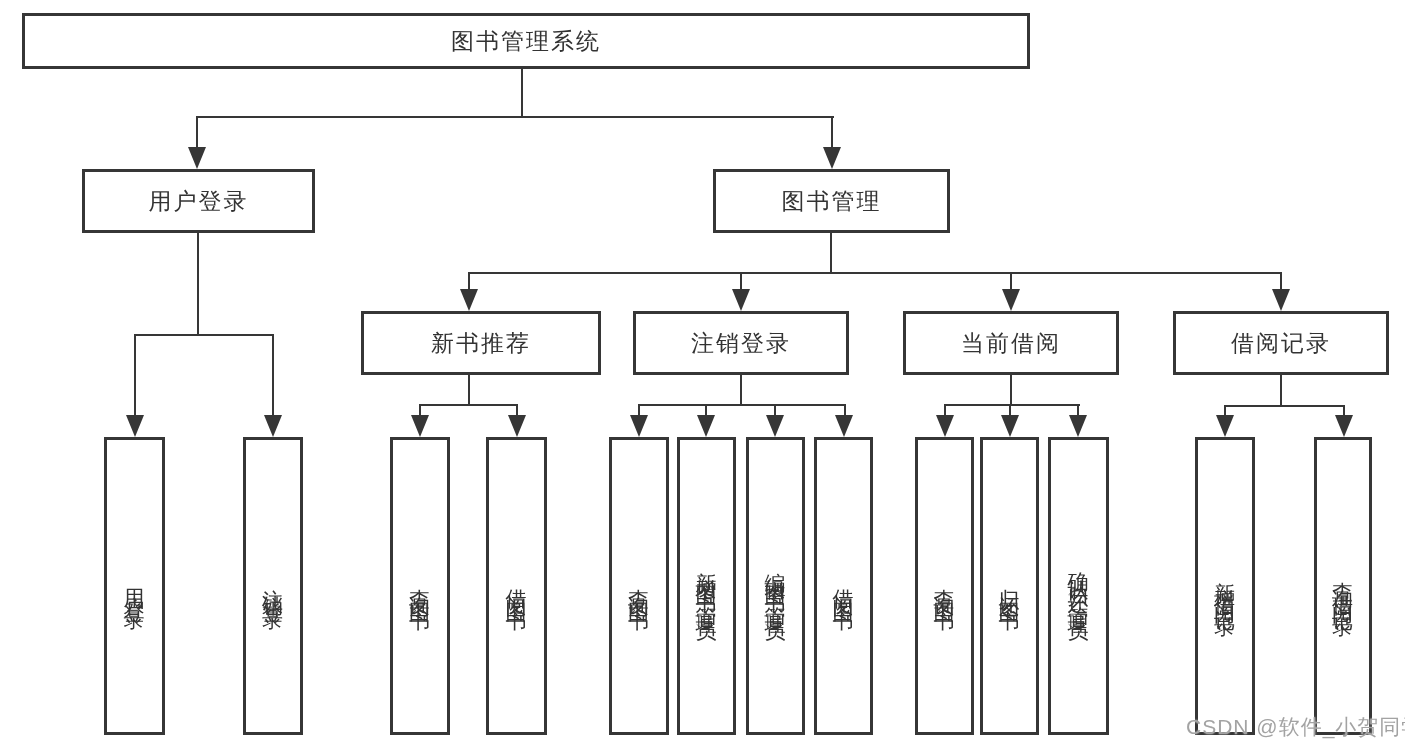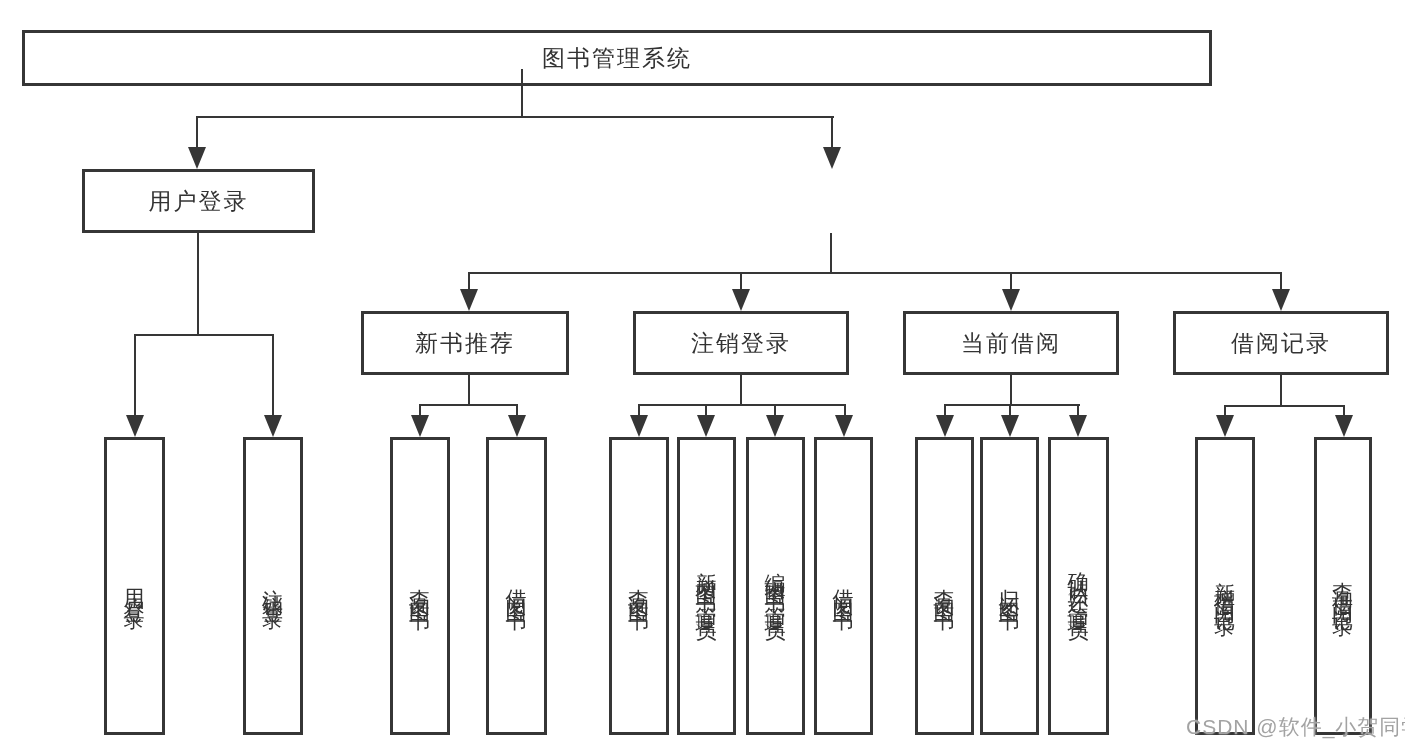--- a/index.html
+++ b/index.html
@@ -28,54 +28,57 @@
     position:absolute; left:1186px; top:713px; font-size:21px;
     color:#a3a3a3; letter-spacing:1px; white-space:nowrap;
     text-shadow:0 0 2px rgba(255,255,255,0.9);
   }
 </style>
 </head>
 <body>
 
 <div class="canvas">
 
-  <div class="box hbox" style="left:22px;top:30px;width:1190px;height:56px">
+  <div class="box hbox" style="left:22px;top:13px;width:1008px;height:56px">
     <span class="lbl">图书管理系统</span>
   </div>
 
   <div class="vl" style="left:521px;top:69px;height:48px"></div>
   <div class="hl" style="left:196px;top:116px;width:638px"></div>
   <div class="vl" style="left:196px;top:117px;height:33px"></div>
   <div class="arr" style="left:188px;top:147px"></div>
   <div class="vl" style="left:831px;top:117px;height:33px"></div>
   <div class="arr" style="left:823px;top:147px"></div>
 
   <div class="box hbox" style="left:82px;top:169px;width:233px;height:64px">
     <span class="lbl">用户登录</span>
+  </div>
+  <div class="box hbox" style="left:713px;top:169px;width:237px;height:64px">
+    <span class="lbl">图书管理</span>
   </div>
 
   <div class="vl" style="left:197px;top:233px;height:102px"></div>
   <div class="hl" style="left:134px;top:334px;width:140px"></div>
   <div class="vl" style="left:134px;top:335px;height:82px"></div>
   <div class="arr" style="left:126px;top:415px"></div>
   <div class="vl" style="left:272px;top:335px;height:82px"></div>
   <div class="arr" style="left:264px;top:415px"></div>
 
   <div class="vl" style="left:830px;top:233px;height:40px"></div>
   <div class="hl" style="left:468px;top:272px;width:814px"></div>
   <div class="vl" style="left:468px;top:273px;height:18px"></div>
   <div class="arr" style="left:460px;top:289px"></div>
   <div class="vl" style="left:740px;top:273px;height:18px"></div>
   <div class="arr" style="left:732px;top:289px"></div>
   <div class="vl" style="left:1010px;top:273px;height:18px"></div>
   <div class="arr" style="left:1002px;top:289px"></div>
   <div class="vl" style="left:1280px;top:273px;height:18px"></div>
   <div class="arr" style="left:1272px;top:289px"></div>
 
-  <div class="box hbox" style="left:361px;top:311px;width:208px;height:64px">
+  <div class="box hbox" style="left:361px;top:311px;width:240px;height:64px">
     <span class="lbl">新书推荐</span>
   </div>
   <div class="box hbox" style="left:633px;top:311px;width:216px;height:64px">
     <span class="lbl">注销登录</span>
   </div>
   <div class="box hbox" style="left:1173px;top:311px;width:216px;height:64px">
     <span class="lbl">借阅记录</span>
   </div>
   <div class="box hbox" style="left:903px;top:311px;width:216px;height:64px">
     <span class="lbl">当前借阅</span>

